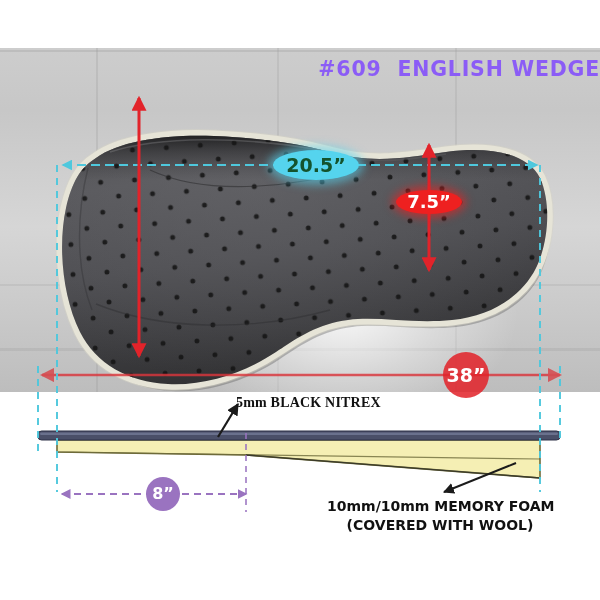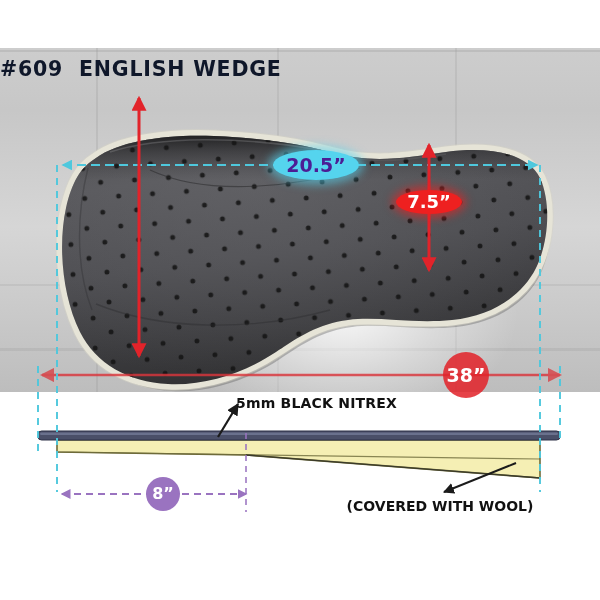--- a/index.html
+++ b/index.html
@@ -29,43 +29,44 @@
   .grout.v{width:2px;top:0;bottom:0;}
   .grout.h{height:2px;left:0;right:0;}
   .grout-soft{position:absolute;background:rgba(160,160,160,.30);}
 
   
   .pad-wrap{position:absolute;left:0;top:0;width:600px;height:344px;}
 
   
   .title{
     position:absolute;left:0;right:0;top:57px;
-    text-align:left;
+    text-align:right;
     font-family:"DejaVu Sans", sans-serif;
     font-weight:700;
     font-size:20.5px;
     letter-spacing:.8px;
-    color:#0f172a;
+    color:#8b5cf6;
     z-index:40;
     white-space:pre;
+    padding-left:31px;
   }
 
   
   .bub{
     position:absolute;z-index:45;
     display:flex;align-items:center;justify-content:center;
     font-family:"DejaVu Sans", sans-serif;
     font-weight:700;
     border-radius:50%;
     line-height:1;
     white-space:nowrap;
   }
   .bub-205{
     left:273px;top:150px;width:86px;height:30px;
-    background:#55d4ee;color:#4c1d95;font-size:19px;
+    background:#55d4ee;color:#14532d;font-size:19px;
     box-shadow:0 0 9px 5px rgba(85,212,238,.55);
   }
   .bub-75{
     left:396px;top:190px;width:66px;height:24px;
     background:#ee2020;color:#fff;font-size:18px;
     box-shadow:0 0 8px 4px rgba(238,32,32,.6);
   }
   .bub-11{
     left:110px;top:224px;width:58px;height:33px;
     background:#ee1b1b;color:#fff;font-size:19px;
@@ -80,21 +81,21 @@
     background:#9a73c0;color:#fff;font-size:16px;
   }
 
   
   .lbl{
     position:absolute;z-index:46;
     font-family:"DejaVu Sans", sans-serif;
     font-weight:700;color:#111;
     white-space:nowrap;
   }
-  .lbl-nitrex{left:236px;top:395px;font-size:14px;letter-spacing:.2px;}
+  .lbl-nitrex{left:236px;top:395px;font-size:14px;letter-spacing:.2px;font-family:Liberation Serif, serif;}
   .foam-block{
     position:absolute;left:327px;top:497px;width:226px;z-index:46;
     text-align:center;
     font-family:"DejaVu Sans", sans-serif;
     font-weight:700;color:#111;font-size:14px;line-height:19px;
   }
   .foam-block div{white-space:nowrap;}
 
   svg{position:absolute;left:0;top:0;width:600px;height:600px;overflow:visible;}
   .svg-top{z-index:35;}
@@ -236,16 +237,17 @@
   </svg>
 
   <div class="bub bub-205">20.5”</div>
   <div class="bub bub-75">7.5”</div>
   <div class="bub bub-23">38”</div>
   <div class="bub bub-8">8”</div>
 
   <div class="lbl lbl-nitrex">5mm BLACK NITREX</div>
 
   <div class="foam-block">
+    <div>10mm/10mm MEMORY FOAM</div>
     <div>(COVERED WITH WOOL)</div>
   </div>
 
 </div>
 
 </body></html>

